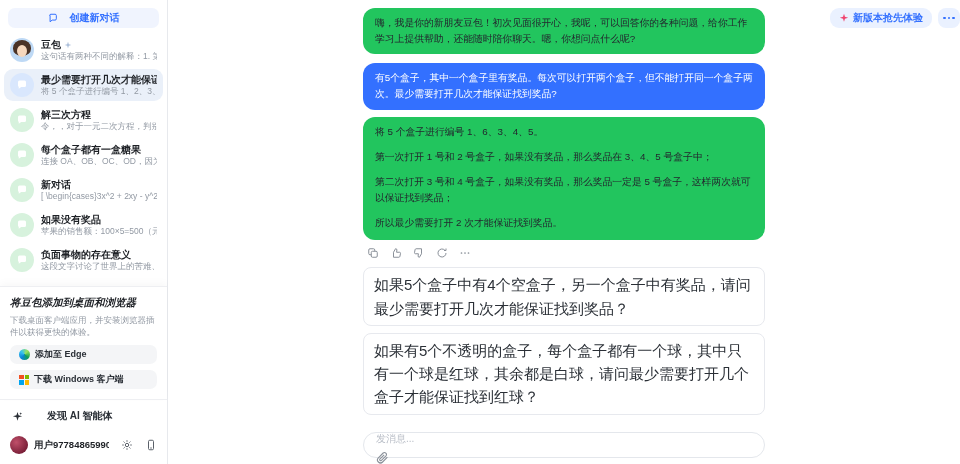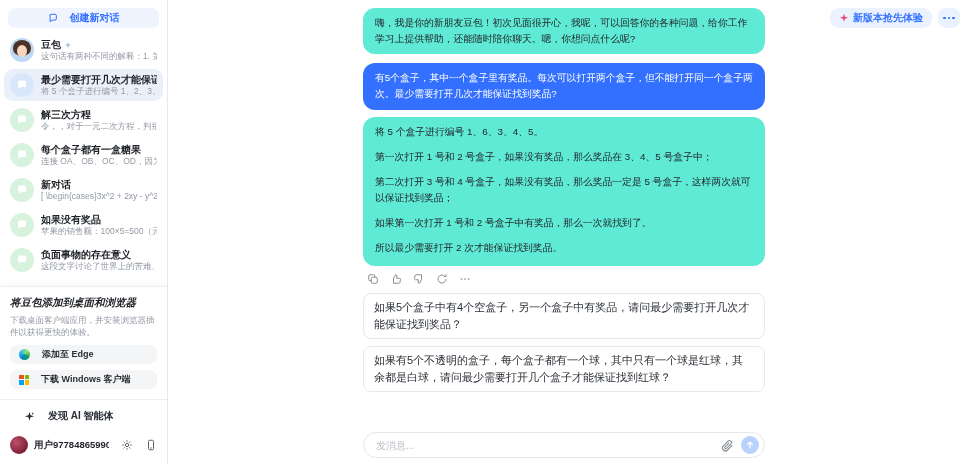--- a/index.html
+++ b/index.html
@@ -23,65 +23,65 @@
   .bot-avatar::before { content:""; position:absolute; left:3px; right:3px; top:2px; height:16px; border-radius:50% 50% 46% 46%; background:#4a3226; }
   .bot-avatar::after  { content:""; position:absolute; left:7px; right:7px; top:7px; height:12px; border-radius:50%; background:#f6d7bd; }
   .conv-txt { flex:1; min-width:0; display:flex; flex-direction:column; }
   .conv-title { font-size:10px; font-weight:700; color:#1e2126; line-height:13px; white-space:nowrap; overflow:hidden; display:flex; align-items:center; gap:3px; }
   .conv-title svg { width:8px; height:8px; flex:0 0 8px; }
   .conv-sub { font-size:8.5px; color:#9299a3; line-height:11px; white-space:nowrap; overflow:hidden; }
 
   .promo { border-top:1px solid #eeeff2; padding:9px 10px 4px; box-shadow:0 -3px 8px rgba(0,0,0,.03); }
   .promo-title { font-size:10.5px; font-weight:700; color:#1e2126;font-style:italic; }
   .promo-desc { font-size:8.5px; color:#9299a3; line-height:11.5px; margin:5px 0 7px; }
-  .promo-btn { width:100%; height:19px; border:none; background:#f4f5f7; border-radius:7px; display:flex; align-items:center; gap:12px;
+  .promo-btn { width:100%; height:19px; border:none; background:#f4f5f7; border-radius:7px; display:flex; align-items:center; gap:5px;
     padding:0 9px; font-size:9px; color:#2a2f36; margin-bottom:6px; cursor:pointer; font-family:inherit; font-weight:600; }
   .edge-ic { width:11px; height:11px; border-radius:50%; background:conic-gradient(from 220deg,#0a84d8,#35c1f1,#9be35c,#0f9d58,#0a84d8); flex:0 0 11px; }
   .win-ic { width:10px; height:10px; flex:0 0 10px; display:grid; grid-template-columns:1fr 1fr; grid-template-rows:1fr 1fr; gap:1px; }
   .win-ic i { display:block; }
   .win-ic i:nth-child(1){background:#f25022;} .win-ic i:nth-child(2){background:#7fba00;}
   .win-ic i:nth-child(3){background:#00a4ef;} .win-ic i:nth-child(4){background:#ffb900;}
 
-  .discover { border-top:1px solid #eeeff2; padding:9px 24px; display:flex; align-items:center; gap:13px;
+  .discover { border-top:1px solid #eeeff2; padding:9px 12px; display:flex; align-items:center; gap:24px;
     font-size:10px; font-weight:700; color:#2a2f36; cursor:pointer; }
   .discover svg { width:11px; height:11px; }
   .user-row { padding:4px 10px 10px; display:flex; align-items:center; gap:6px; cursor:pointer; }
   .user-avatar { width:18px; height:18px; border-radius:50%; background:radial-gradient(circle at 35% 35%,#c0506a,#7a1f38 72%); flex:0 0 18px; }
   .user-name { font-size:9.5px; font-weight:600; color:#1e2126; flex:1; white-space:nowrap; overflow:hidden; }
   .user-row svg { width:12px; height:12px; margin-left:6px; flex:0 0 12px; }
 
   
   .main { flex:1; position:relative; display:flex; flex-direction:column; background:#fff; min-width:0; }
   .top-actions { position:absolute; top:8px; right:0; display:flex; gap:6px; z-index:5; }
   .ver-btn { height:20px; border:none; border-radius:9px; background:#eaf1ff; color:#3370ff; font-size:10px; font-weight:600;
     display:flex; align-items:center; gap:4px; padding:0 9px; cursor:pointer; font-family:inherit; }
   .ver-btn svg { width:10px; height:10px; }
   .more-btn { width:22px; height:20px; border:none; border-radius:8px; background:#eaf1ff; color:#3370ff;
     display:flex; align-items:center; justify-content:center; cursor:pointer; }
   .more-btn i { display:flex; gap:2px; }
   .more-btn b { width:2.5px; height:2.5px; border-radius:50%; background:#3370ff; display:block; }
 
   .chat-col { width:402px; margin:0 auto; flex:1; display:flex; flex-direction:column; padding:8px 0 6px; min-height:0; }
   .msg { border-radius:12px; padding:7px 12px; font-size:9.8px; line-height:1.65; }
-  .msg.assistant { background:#5eead4; color:#23272e; }
+  .msg.assistant { background:#22c55e; color:#23272e; }
   .msg.user { background:#3370ff; color:#fff; margin-top:9px; font-weight:500; }
   .msg.answer { margin-top:7px; }
   .msg.answer p { margin:0 0 9px; }
   .msg.answer p:last-child { margin-bottom:2px; }
 
   .actions { display:flex; gap:11px; margin:7px 4px 8px; align-items:center; }
   .actions button { border:none; background:none; padding:0; cursor:pointer; display:flex; color:#8a9099; }
   .actions svg { width:12px; height:12px; }
 
-  .sug { border:1px solid #e7e9ee; border-radius:8px; padding:5px 10px; font-size:11px; line-height:1.55; color:#2a2f36;
+  .sug { border:1px solid #e7e9ee; border-radius:8px; padding:5px 10px; font-size:15px; line-height:1.55; color:#2a2f36;
     margin-bottom:7px; cursor:pointer; background:#fff; }
   .sug.fit { width:fit-content; max-width:100%; }
 
   .composer-wrap { margin-top:auto; }
-  .composer { height:26px; border:1px solid #e4e7ec; border-radius:13px; display:flex; align-items:center; padding:0 5px 0 12px; gap:7px; background:#fff; }
+  .composer { height:26px; border:1px solid #e4e7ec; border-radius:13px; display:flex; align-items:flex-start; padding:0 5px 0 12px; gap:7px; background:#fff;flex-direction:column; }
   .composer input { flex:1; border:none; outline:none; font-size:10px; color:#1e2126; font-family:inherit; background:transparent; min-width:0; }
   .composer input::placeholder { color:#b9bec7; }
   .clip-btn { border:none; background:none; display:flex; cursor:pointer; color:#8a9099; padding:0; }
   .clip-btn svg { width:13px; height:13px; }
   .send-btn { width:18px; height:18px; border:none; border-radius:50%; background:#b9d2fd; display:flex; align-items:center; justify-content:center; cursor:pointer; }
   .send-btn svg { width:10px; height:10px; }
 </style>
 </head>
 <body>
 
@@ -230,21 +230,20 @@
       </button>
     </div>
 
     <div class="chat-col">
       <div class="msg assistant">嗨，我是你的新朋友豆包！初次见面很开心，我呢，可以回答你的各种问题，给你工作学习上提供帮助，还能随时陪你聊天。嗯，你想问点什么呢?</div>
       <div class="msg user">有5个盒子，其中一个盒子里有奖品。每次可以打开两个盒子，但不能打开同一个盒子两次。最少需要打开几次才能保证找到奖品?</div>
       <div class="msg assistant answer" id="answer">
           <p>将 5 个盒子进行编号 1、6、3、4、5。</p>
           <p>第一次打开 1 号和 2 号盒子，如果没有奖品，那么奖品在 3、4、5 号盒子中；</p>
           <p>第二次打开 3 号和 4 号盒子，如果没有奖品，那么奖品一定是 5 号盒子，这样两次就可以保证找到奖品；</p>
-          <p>如果第一次打开 1 号和 2 号盒子中有奖品，那么一次就找到了。</p>
           <p>所以最少需要打开 2 次才能保证找到奖品。</p>
         </div>
 
       <div class="actions">
         <button>
             <svg viewBox="0 0 24 24" fill="none" stroke="currentColor" stroke-width="2">
               <rect x="8.5" y="8.5" width="12" height="12" rx="2.5"></rect>
               <path d="M15.5 8.5V6a2.5 2.5 0 0 0-2.5-2.5H6A2.5 2.5 0 0 0 3.5 6v7A2.5 2.5 0 0 0 6 15.5h2.5"></path>
             </svg>
           </button>

